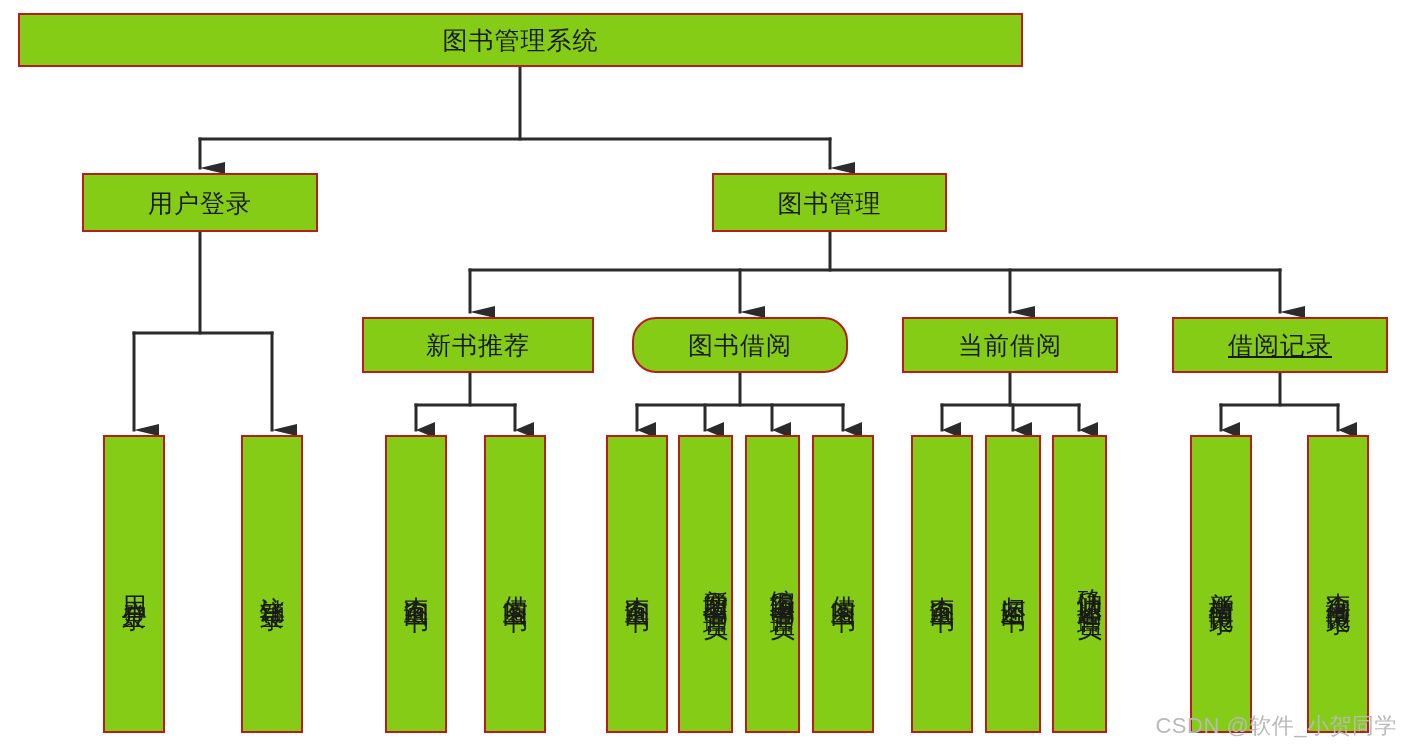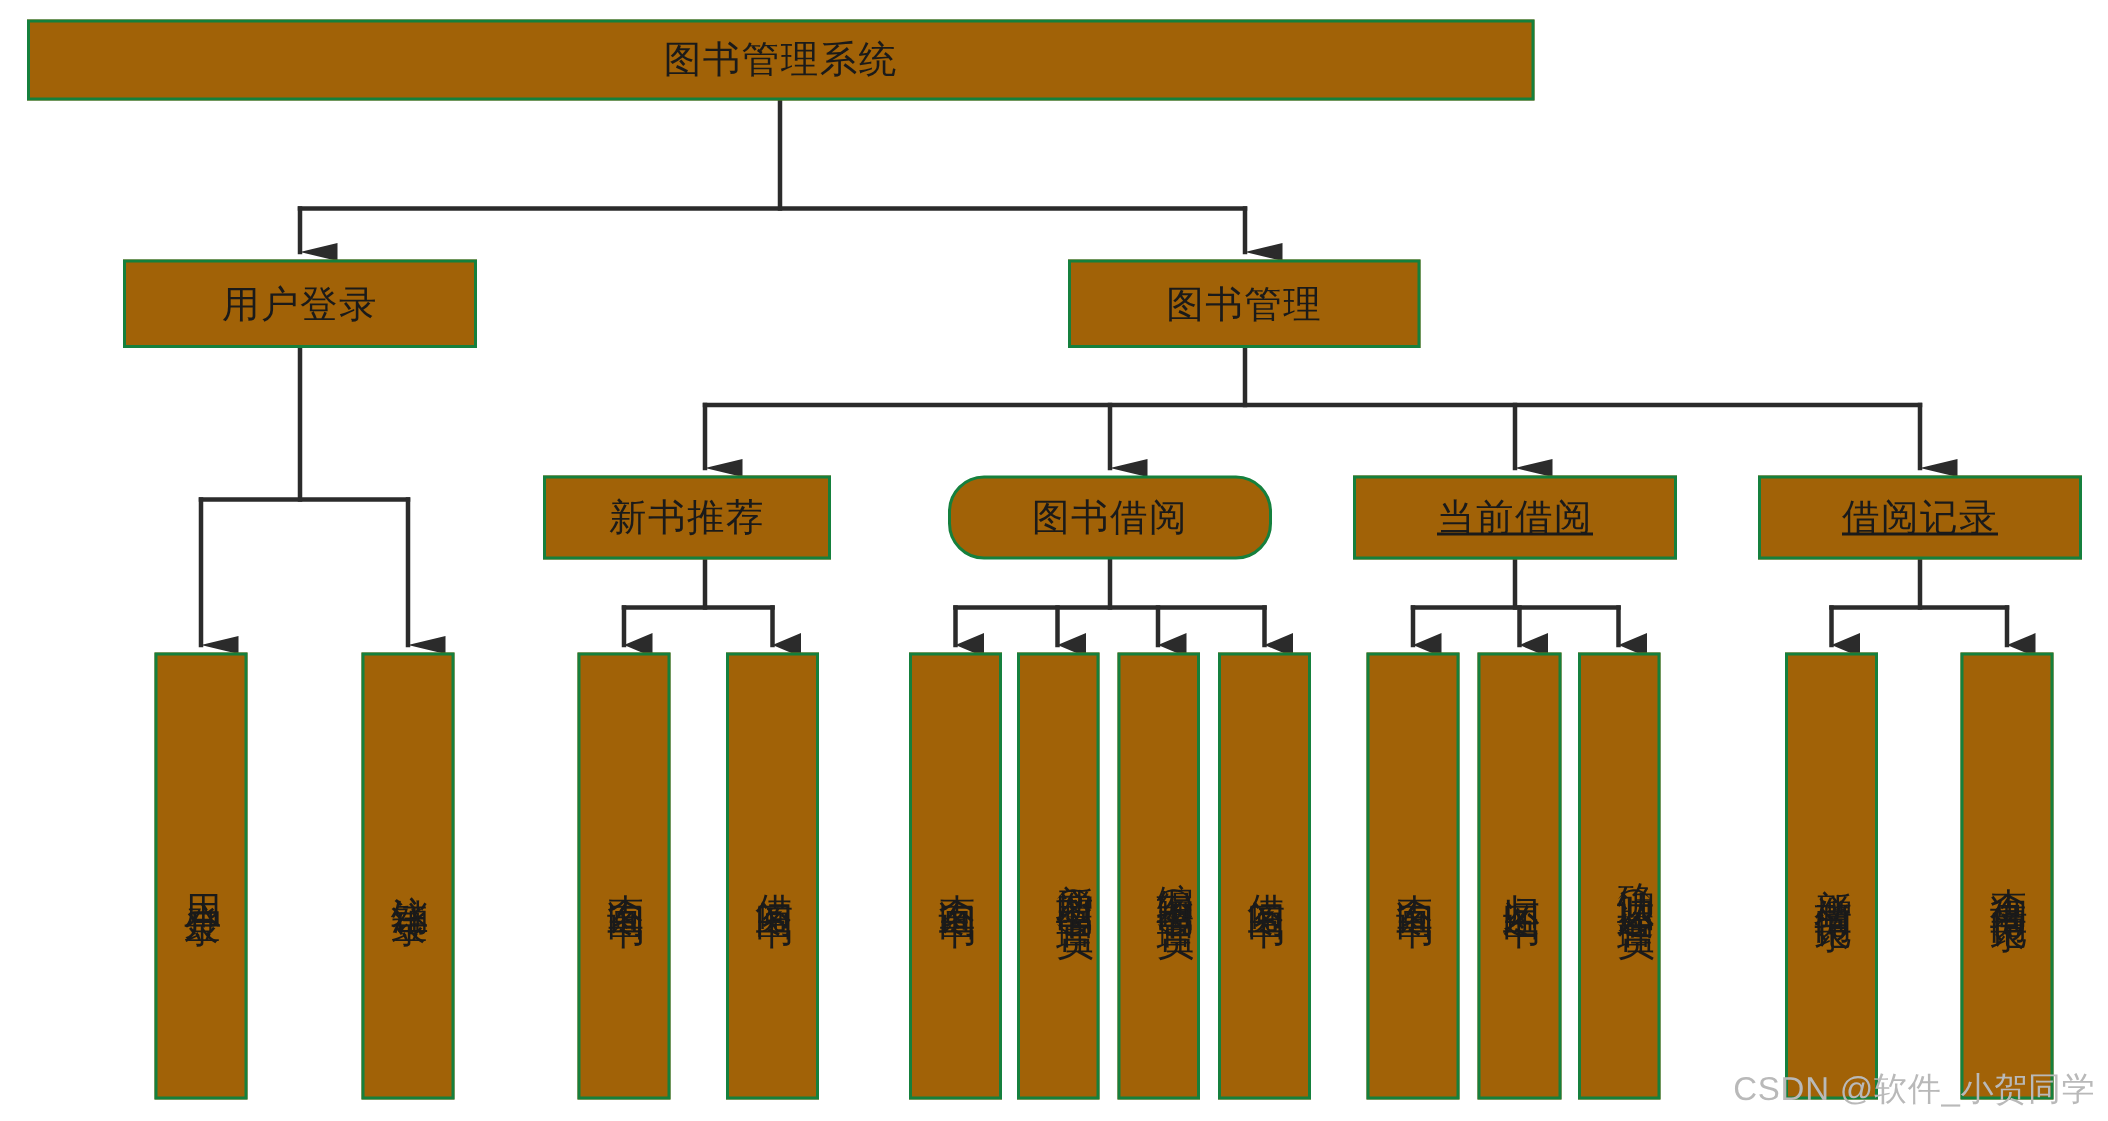--- a/index.html
+++ b/index.html
@@ -22,22 +22,22 @@
     position: absolute;
     left: 0;
     top: 0;
     width: 1405px;
     height: 747px;
     pointer-events: none;
   }
   .node {
     position: absolute;
     box-sizing: border-box;
-    background: #a16207;
-    border: 2px solid #15803d;
+    background: #84cc16;
+    border: 2px solid #b91c1c;
     display: flex;
     align-items: center;
     justify-content: center;
     color: #1a1a1a;
   }
   .node.horiz {
     font-size: 25px;
     letter-spacing: 1px;
     line-height: 1.2;
   }
@@ -137,27 +137,27 @@
     <span class="lbl">图书管理系统</span>
   </div>
 
   <div class="node horiz" style="left:82px; top:173px; width:236px; height:59px;">
     <span class="lbl">用户登录</span>
   </div>
   <div class="node horiz" style="left:712px; top:173px; width:235px; height:59px;">
     <span class="lbl">图书管理</span>
   </div>
 
-  <div class="node horiz" style="left:362px; top:317px; width:192px; height:56px;">
+  <div class="node horiz" style="left:362px; top:317px; width:232px; height:56px;">
     <span class="lbl">新书推荐</span>
   </div>
   <div class="node horiz" style="left:632px; top:317px; width:216px; height:56px;border-radius:24px;">
     <span class="lbl">图书借阅</span>
   </div>
-  <div class="node horiz" style="left:902px; top:317px; width:216px; height:56px;text-decoration:underline;">
+  <div class="node horiz" style="left:902px; top:317px; width:216px; height:56px;">
     <span class="lbl">当前借阅</span>
   </div>
   <div class="node horiz" style="left:1172px; top:317px; width:216px; height:56px;text-decoration:underline;">
     <span class="lbl">借阅记录</span>
   </div>
 
   <div class="node vert centered" style="left:103px; top:435px; width:62px; height:298px;">
     <span class="lbl">用户登录</span>
   </div>
   <div class="node vert centered" style="left:241px; top:435px; width:62px; height:298px;">

